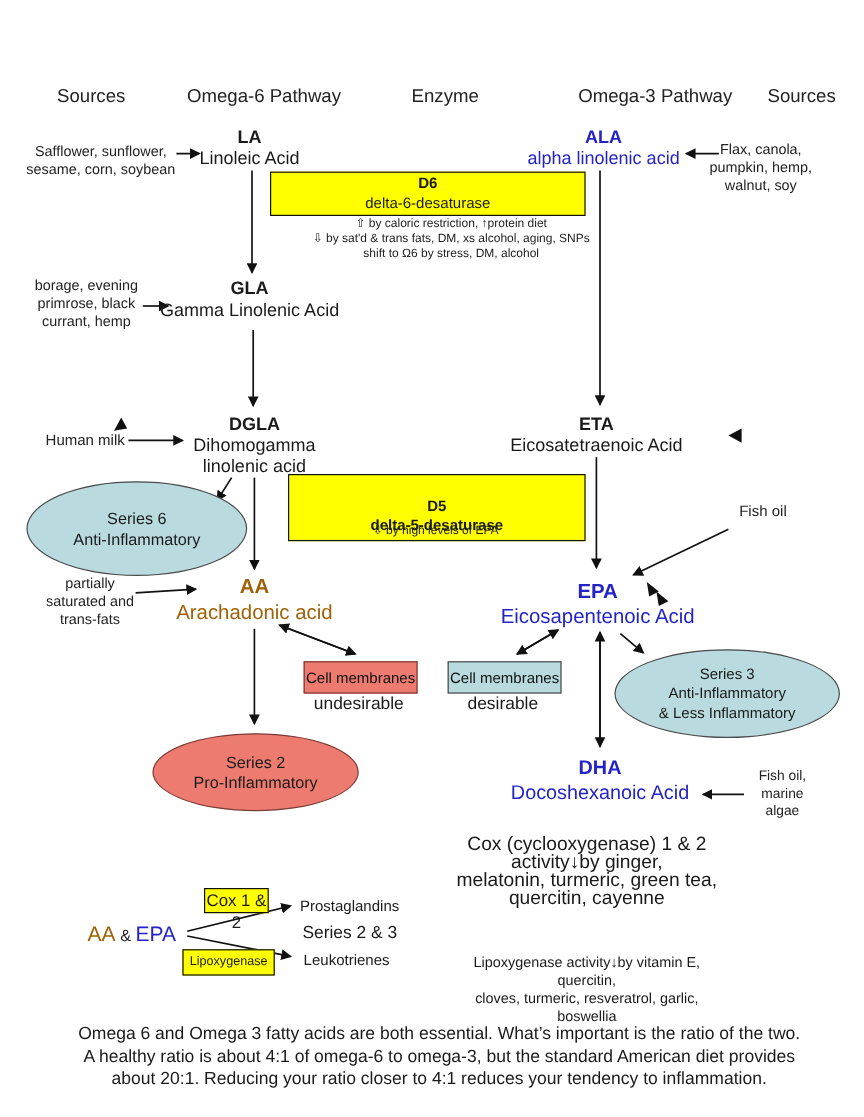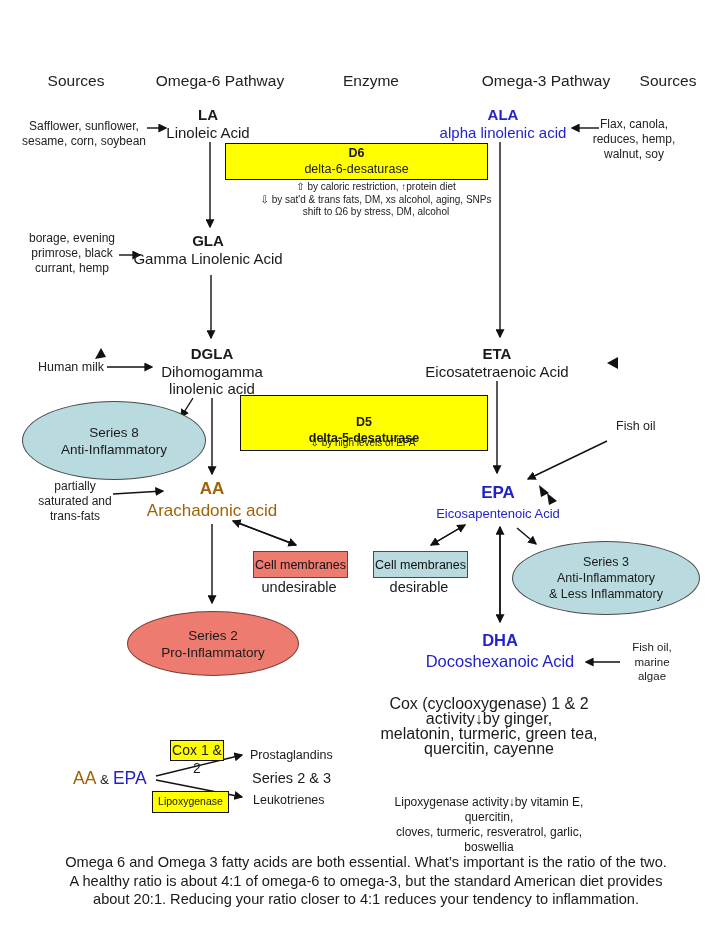--- a/index.html
+++ b/index.html
@@ -75,21 +75,21 @@
     <div>Linoleic Acid</div>
   </div>
   <div class="abs cx src pre" style="left:84px;top:95px">Safflower, sunflower,
 sesame, corn, soybean</div>
 
   <div class="abs cx" style="left:503px;top:82px;font-size:15px;line-height:18px">
     <div class="b blue">ALA</div>
     <div class="blue">alpha linolenic acid</div>
   </div>
   <div class="abs cx src pre" style="left:634px;top:93px">Flax, canola,
-reduces, hemp,
+pumpkin, hemp,
 walnut, soy</div>
 
   <div class="abs ybox" style="left:225px;top:119px;width:261px;height:34px;font-size:12.5px;line-height:16px;padding-top:1px">
     <div class="b">D6</div>
     <div>delta-6-desaturase</div>
   </div>
   <div class="abs cx pre" style="left:376px;top:157px;font-size:10px;line-height:12.5px;color:#222">⇧ by caloric restriction, ↑protein diet
 ⇩ by sat'd &amp; trans fats, DM, xs alcohol, aging, SNPs
 shift to Ω6 by stress, DM, alcohol</div>
 
@@ -113,38 +113,38 @@
     <div>Eicosatetraenoic Acid</div>
   </div>
 
   <div class="abs ybox" style="left:240px;top:371px;width:246px;height:36px;font-size:12.5px;line-height:16px;padding-top:18px">
     <div class="b">D5</div>
     <div class="b">delta-5-desaturase</div>
   </div>
   <div class="abs cx" style="left:363px;top:413px;font-size:10px;color:#222">⇩ by high levels of EPA</div>
 
   <div class="abs ellipse blueFill" style="left:22px;top:377px;width:182px;height:77px">
-    <div class="pre" style="font-size:13.5px;line-height:17px">Series 8
+    <div class="pre" style="font-size:13.5px;line-height:17px">Series 6
 Anti-Inflammatory</div>
   </div>
 
   <div class="abs src" style="left:616px;top:395px;font-size:12.5px">Fish oil</div>
 
   <div class="abs cx src pre" style="left:75px;top:455px">partially
 saturated and
 trans-fats</div>
 
   <div class="abs cx" style="left:212px;top:454px;line-height:22px">
     <div class="b red" style="font-size:17px">AA</div>
     <div class="red" style="font-size:17px">Arachadonic acid</div>
   </div>
 
   <div class="abs cx" style="left:498px;top:458px;line-height:21px">
     <div class="b blue" style="font-size:17px">EPA</div>
-    <div class="blue" style="font-size:13px">Eicosapentenoic Acid</div>
+    <div class="blue" style="font-size:17px">Eicosapentenoic Acid</div>
   </div>
 
   <div class="abs membrane redFill" style="left:253px;top:527px;width:93px;height:25px">
     <span>Cell membranes</span>
   </div>
   <div class="abs membrane blueFill" style="left:373px;top:527px;width:93px;height:25px">
     <span>Cell membranes</span>
   </div>
   <div class="abs cx" style="left:299px;top:555px;font-size:14.5px">undesirable</div>
   <div class="abs cx" style="left:419px;top:555px;font-size:14.5px">desirable</div>

